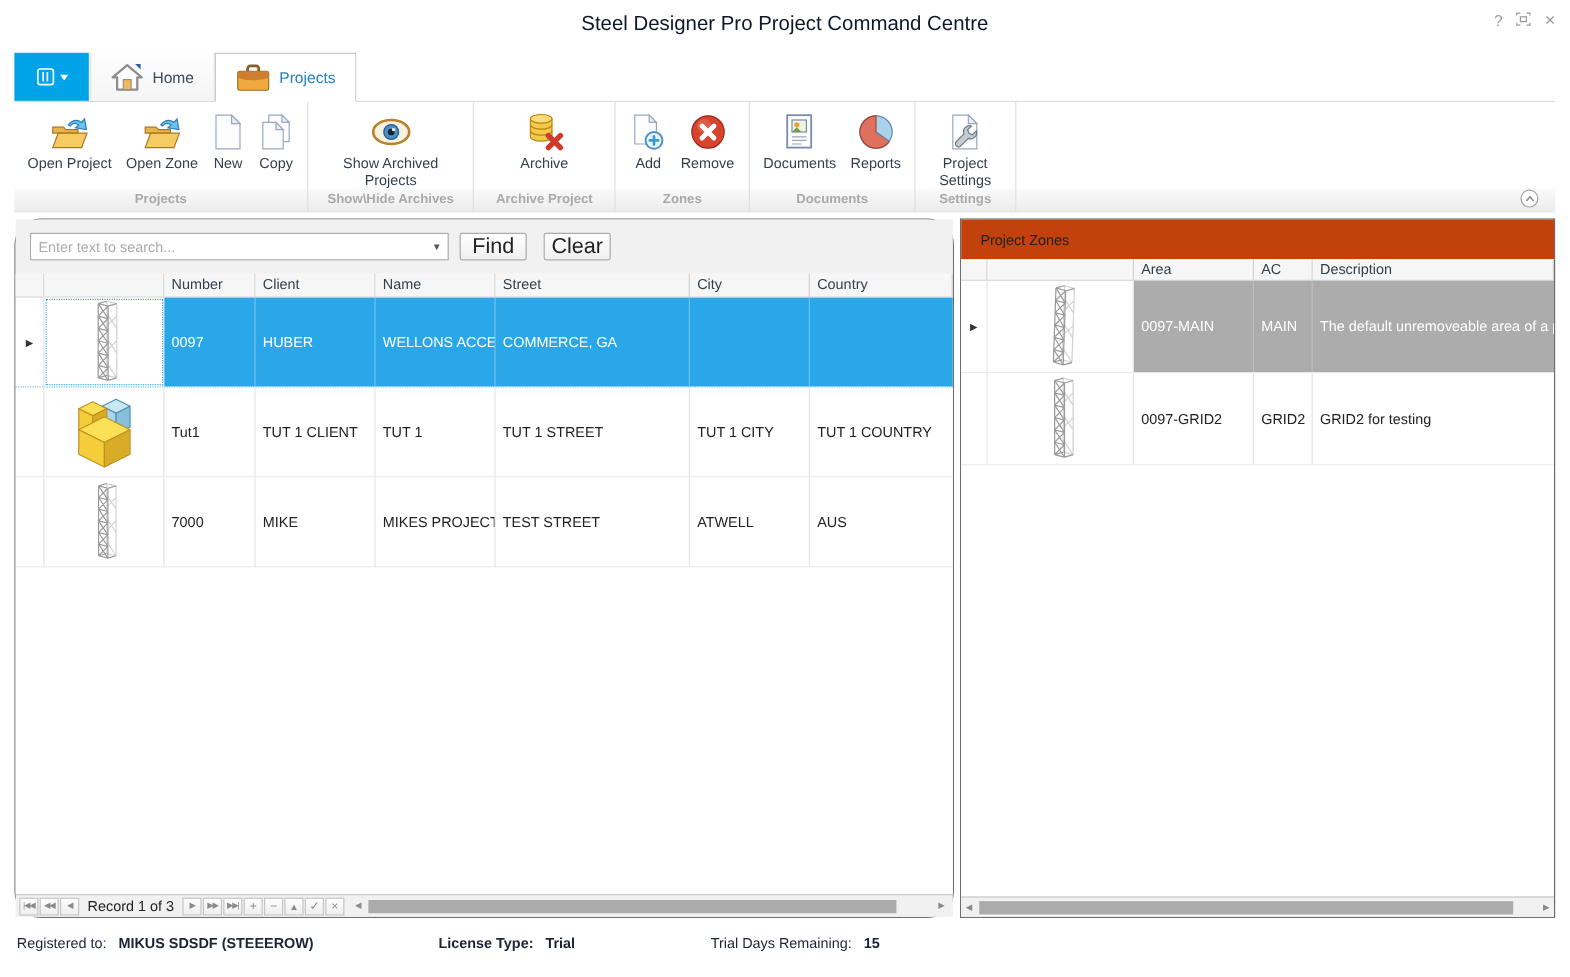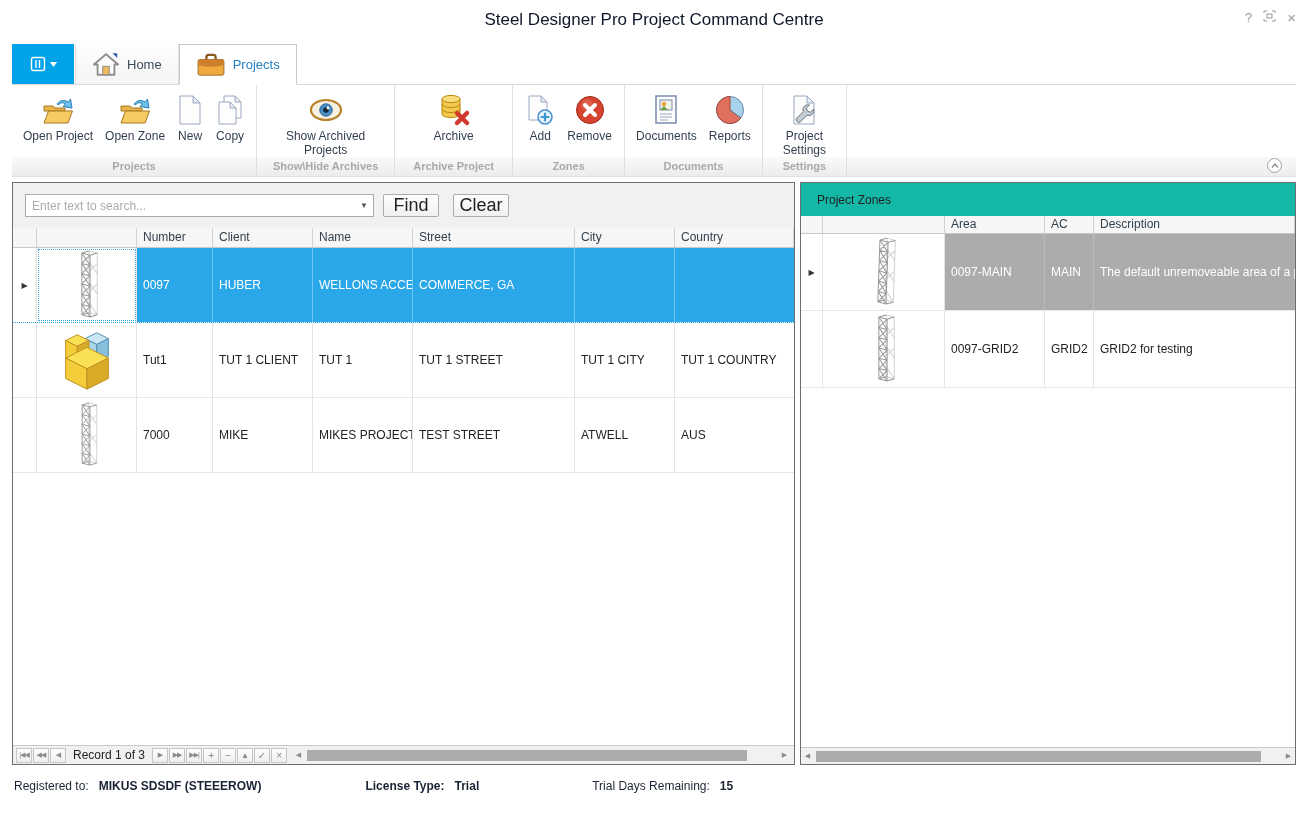--- a/index.html
+++ b/index.html
@@ -25,21 +25,21 @@
   .labelstrip { position:absolute; left:0; right:0; bottom:0; height:19px; background:linear-gradient(#FAFAFA,#ECECEC); }
   .rgroup { position:relative; display:flex; flex-direction:column; border-right:1px solid #E0E0E0; z-index:1; }
   .rbuttons { flex:1; display:flex; align-items:flex-start; justify-content:center; padding:3px 5px 0; }
   .rbtn { display:flex; flex-direction:column; align-items:center; padding:3px 6px 0; font-size:12px; color:#333F4D; text-align:center; line-height:14px; cursor:default; }
   .rbtn .ricon { height:38px; display:flex; align-items:center; }
   .rlabel { height:19px; line-height:18px; text-align:center; color:#A9A9A9; font-weight:bold; font-size:11px; }
   .collapse { position:absolute; right:14px; bottom:3px; width:15px; height:15px; border:1px solid #A3A3A3; border-radius:50%; display:flex; align-items:center; justify-content:center; z-index:2; background:#fff; }
 
   
   .panel { position:absolute; top:182px; border:1px solid #6E6E6E; background:#fff; display:flex; flex-direction:column; }
-  .projects-panel { left:12px; width:783px; height:583px; }
+  .projects-panel { left:12px; width:783px; height:583px;border-radius:22px; }
   .zones-panel { left:800px; width:496px; height:583px; }
 
   .searchbar { height:45px; background:#F1F1F1; display:flex; align-items:center; padding-left:12px; gap:9px; }
   .searchbox { width:349px; height:23px; border:1px solid #ABABAB; background:#fff; display:flex; align-items:center; }
   .searchbox input { flex:1; border:none; outline:none; font-size:12px; padding:0 6px; font-family:"Liberation Sans", sans-serif; color:#333; min-width:0; }
   .searchbox input::placeholder { color:#ABABAB; }
   .combo-arrow { width:18px; text-align:center; color:#555; font-size:8px; }
   .btn { width:56px; height:23px; border:1px solid #ACACAC; border-radius:2px; background:linear-gradient(#FEFEFE,#F0F0F0); font-size:18px; color:#222; display:flex; align-items:center; justify-content:center; cursor:default; }
 
   .ghead { display:flex; height:20px; background:#F6F6F6; border-bottom:1px solid #C9C9C9; }
@@ -54,21 +54,21 @@
 
   .pc-ind{width:24px} .pc-img{width:100px} .pc-number{width:76px} .pc-client{width:100px}
   .pc-name{width:100px} .pc-street{width:162px} .pc-city{width:100px} .pc-country{flex:1; border-right:none;}
   .zc-ind{width:22px} .zc-img{width:122px} .zc-area{width:100px} .zc-ac{width:49px} .zc-desc{flex:1; border-right:none;}
 
   .prow.sel .data { background:#2AA7E8; color:#fff; border-right-color:#6FC4F0; }
   .prow.sel { border-bottom:1px dotted #2AA7E8; }
   .prow.sel .imgcell { outline:1px dotted #3FA9E8; outline-offset:-2px; }
   .zrow.sel .data { background:#ACACAC; color:#fff; border-right-color:#BDBDBD; }
 
-  .ztitle { height:33px; background:#14b8a6; display:flex; align-items:center; padding-left:16px; font-size:12px; color:#222; }
+  .ztitle { height:33px; background:#c2410c; display:flex; align-items:center; padding-left:16px; font-size:12px; color:#222; }
   .zghead { height:18px; }
   .zghead .cell { line-height:17px; }
 
   
   .gfoot { height:19px; background:#F1F1F1; border-top:1px solid #C9C9C9; display:flex; align-items:center; padding:0 3px; gap:1px; }
   .navbtn { min-width:16px; height:15px; border:1px solid #C6C6C6; background:linear-gradient(#FDFDFD,#EFEFEF); color:#8A8A8A; font-size:7px; display:flex; align-items:center; justify-content:center; padding:0 1px; letter-spacing:-1px; }
   .navbtn.sym { font-size:10px; letter-spacing:0; }
   .navtext { margin:0 6px; font-size:12px; color:#222; }
   .hscroll { flex:1; height:15px; display:flex; align-items:center; margin-left:4px; }
   .hs-arrow { width:13px; text-align:center; color:#8A8A8A; font-size:7px; }

